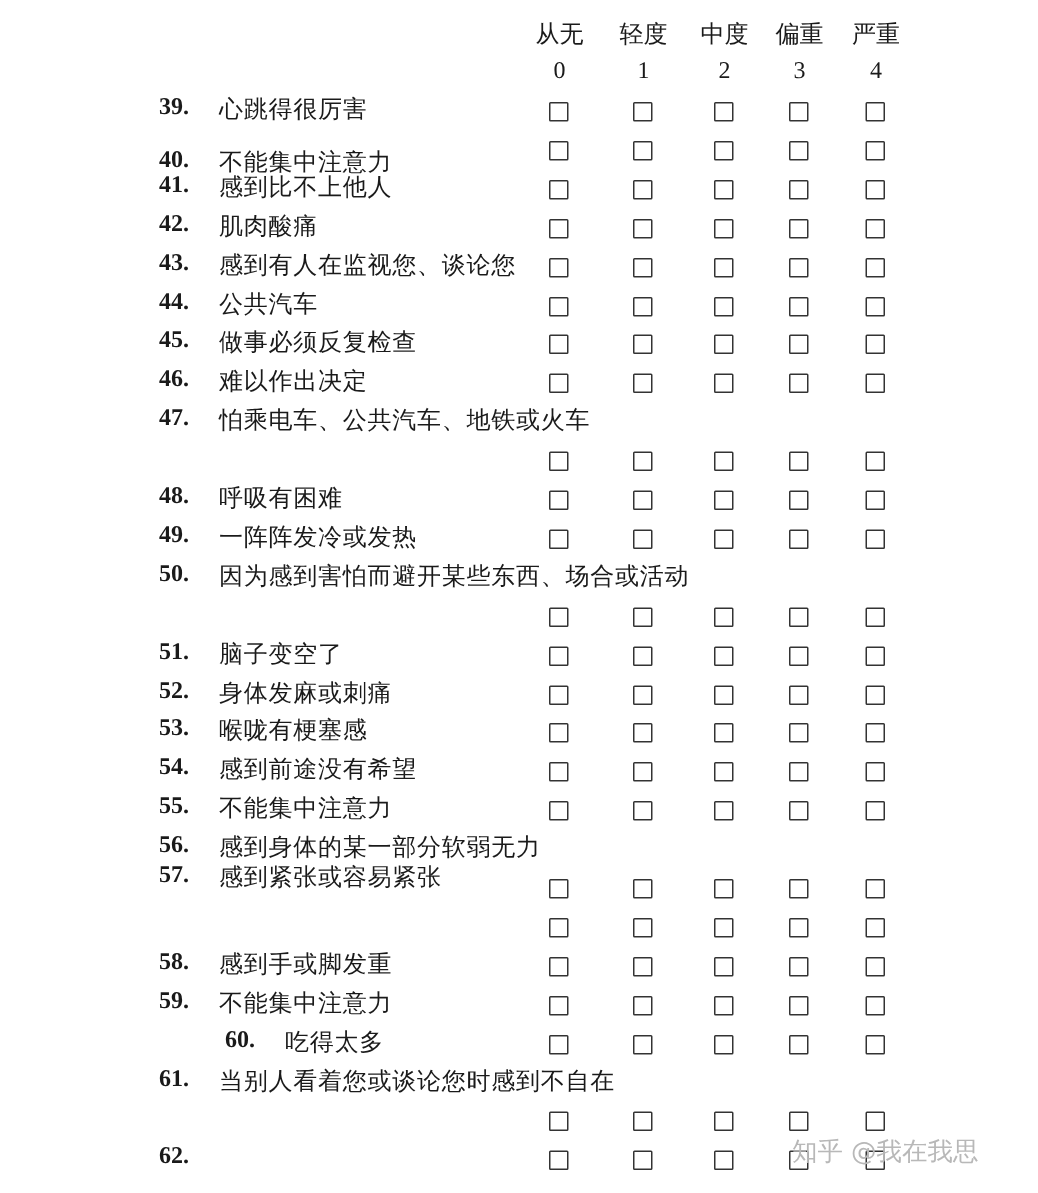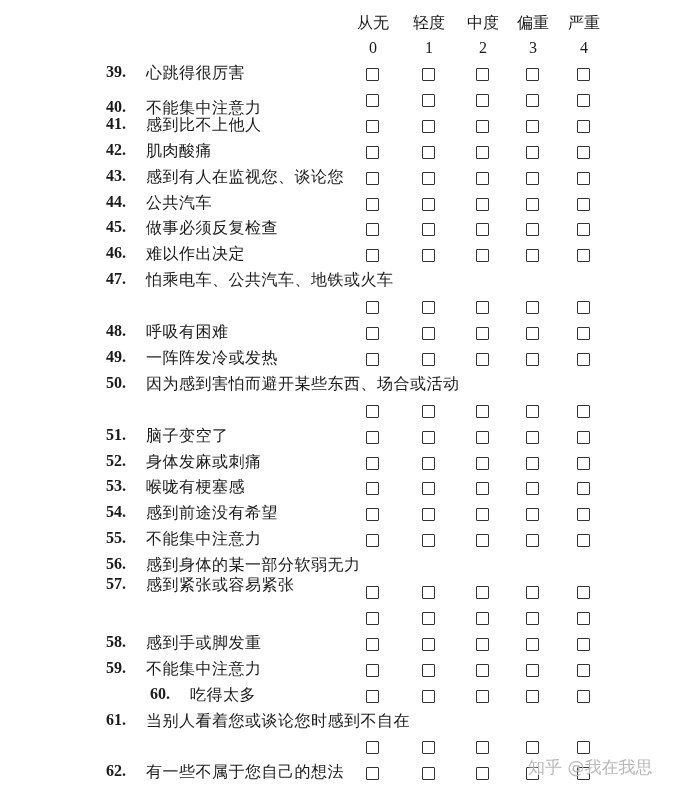--- a/index.html
+++ b/index.html
@@ -235,21 +235,20 @@
       <span class="qnum">61.</span>
       <span class="qtext">当别人看着您或谈论您时感到不自在</span>
     </div>
     <div class="cb" style="left: 366px; top: 741.4px;"></div>
     <div class="cb" style="left: 422px; top: 741.4px;"></div>
     <div class="cb" style="left: 476px; top: 741.4px;"></div>
     <div class="cb" style="left: 526px; top: 741.4px;"></div>
     <div class="cb" style="left: 577px; top: 741.4px;"></div>
     <div class="row" style="top: 762.3px;">
       <span class="qnum">62.</span>
-      <span class="qtext">有一些不属于您自己的想法</span>
     </div>
     <div class="cb" style="left: 366px; top: 767.3px;"></div>
     <div class="cb" style="left: 422px; top: 767.3px;"></div>
     <div class="cb" style="left: 476px; top: 767.3px;"></div>
     <div class="cb" style="left: 526px; top: 767.3px;"></div>
     <div class="cb" style="left: 577px; top: 767.3px;"></div>
   </div>
 <div class="wm">知乎 @我在我思</div>
 
 </body></html>

